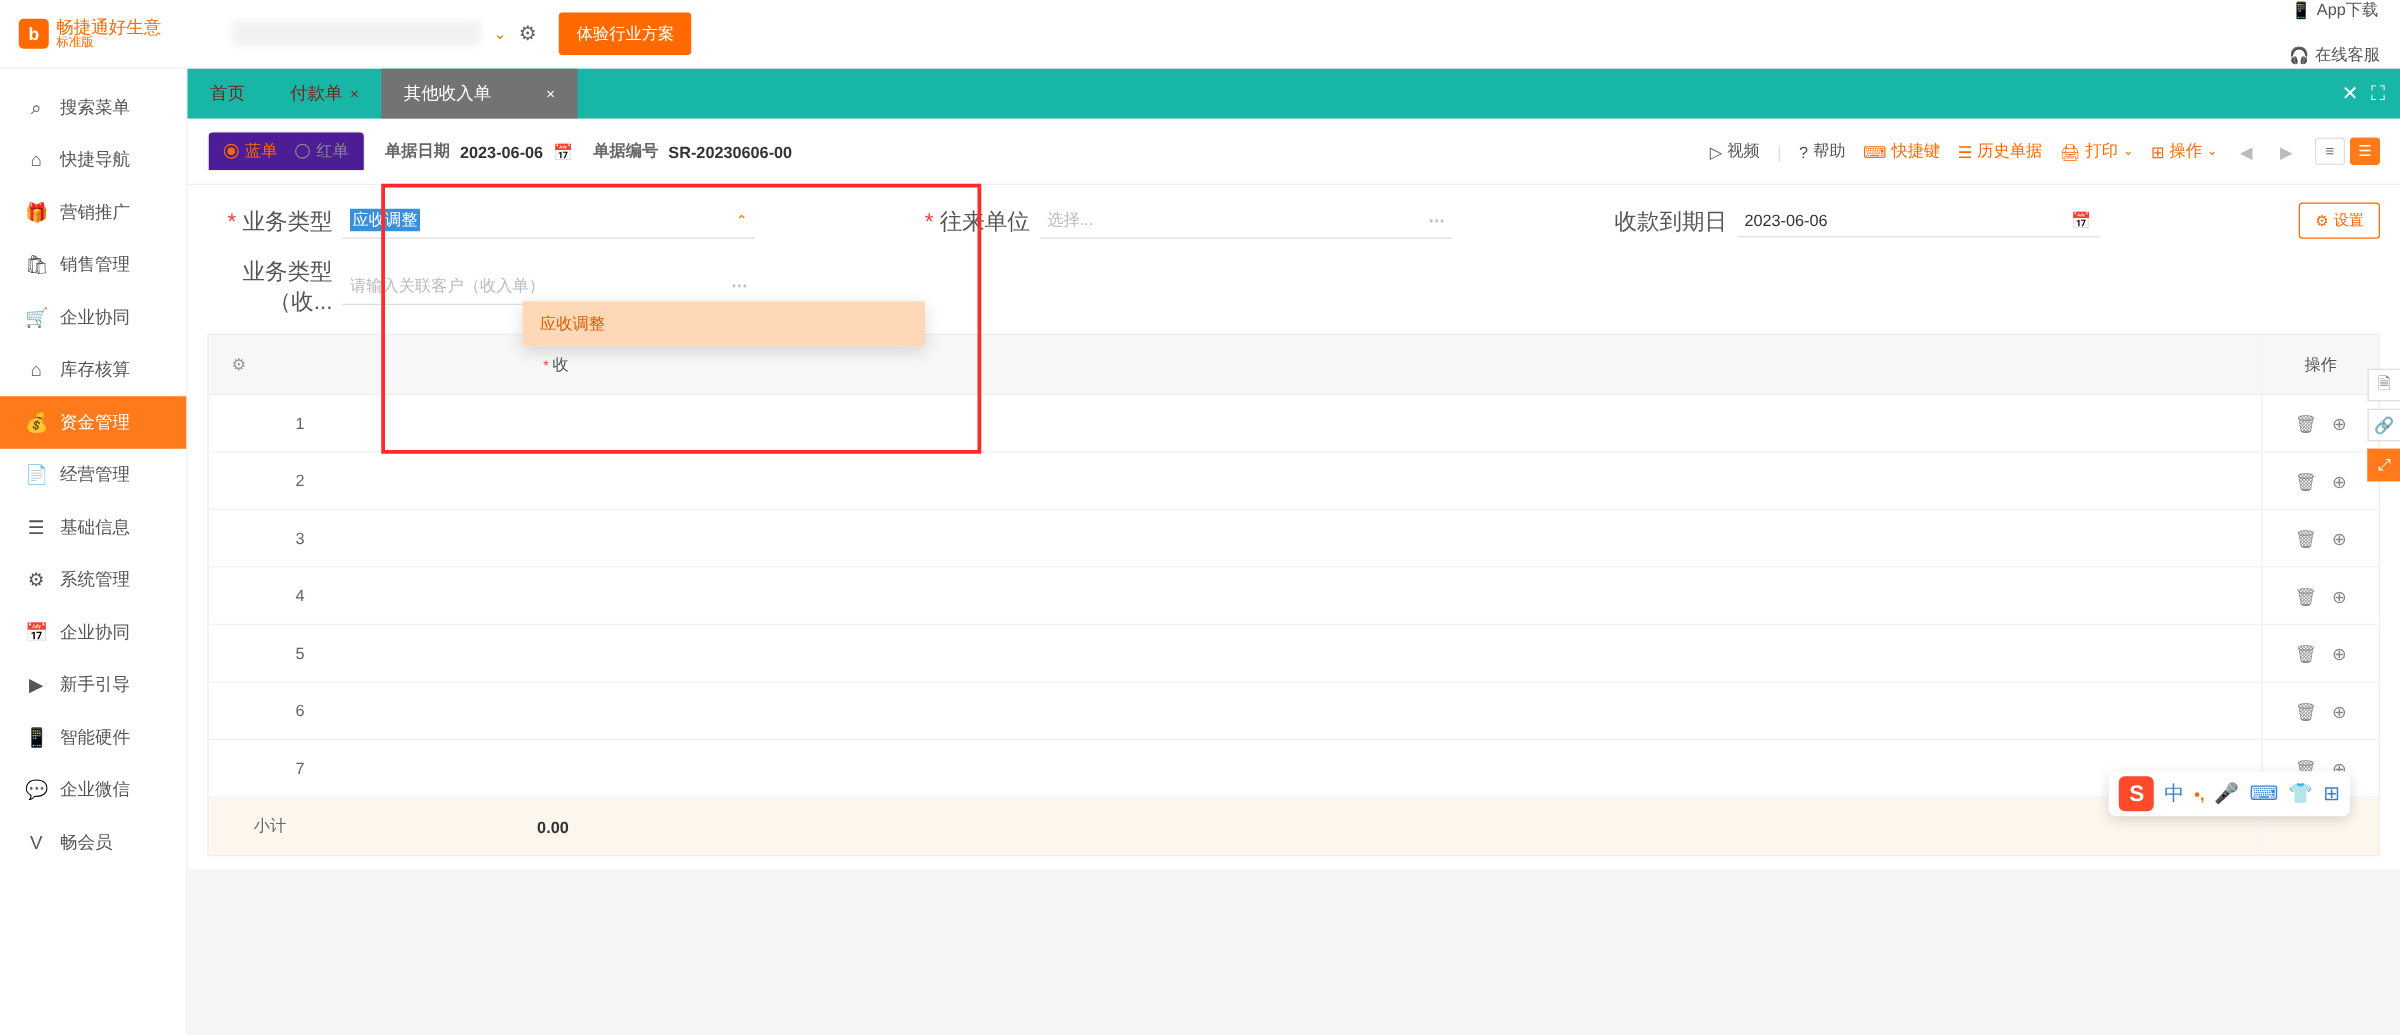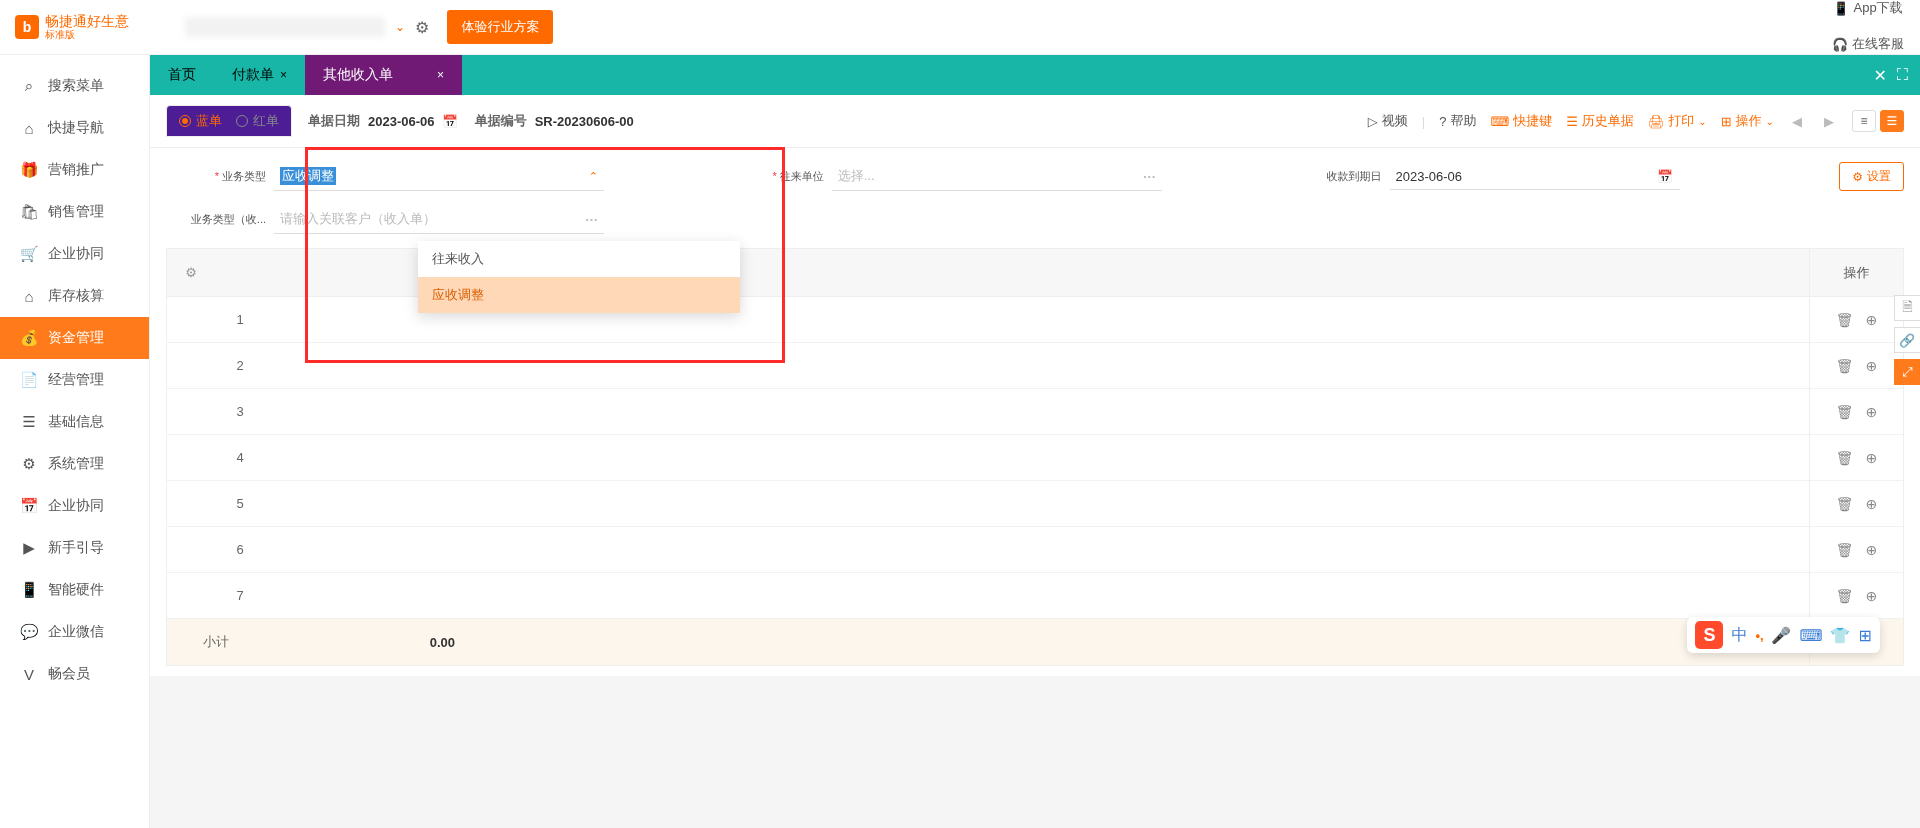--- a/index.html
+++ b/index.html
@@ -30,22 +30,22 @@
 .sidebar { width: 150px; background: #fff; border-right: 1px solid #eee; padding-top: 10px; }
 .side-item { display: flex; align-items: center; gap: 10px; padding: 12px 20px; color: #555; cursor: pointer; font-size: 14px; }
 .side-item.active { background: #ff7a1a; color: #fff; }
 .side-icon { width: 18px; text-align: center; font-size: 15px; }
 
 
 .main { flex: 1; display: flex; flex-direction: column; background: #f5f5f5; position: relative; }
 
 
 .tabs-bar { background: #18b6a6; height: 40px; display: flex; align-items: center; position: relative; }
-.tab { padding: 0 18px; height: 40px; display: flex; align-items: center; color: #000000; font-size: 14px; cursor: pointer; gap: 6px; }
-.tab.active { background: #701a75; color: #fff; gap: 44px; }
+.tab { padding: 0 18px; height: 40px; display: flex; align-items: center; color: #7f1d1d; font-size: 14px; cursor: pointer; gap: 6px; }
+.tab.active { background: #737373; color: #fff; gap: 44px; }
 .tab .close { font-size: 12px; }
 .tabs-right { margin-left: auto; display: flex; align-items: center; gap: 10px; padding-right: 12px; color: #fff; }
 .tabs-right span { cursor: pointer; font-size: 16px; }
 
 
 .toolbar { background: #fff; padding: 10px 16px; display: flex; align-items: center; gap: 16px; border-bottom: 1px solid #eee; position: relative; }
 .radio-group { display: flex; align-items: center; gap: 14px; border: 1px solid #eee; border-radius: 4px 4px 0 0; padding: 6px 12px; background: #4c1d95; }
 .radio-opt { display: flex; align-items: center; gap: 5px; cursor: pointer; color: #888; }
 .radio-opt.checked { color: #ff6a00; }
 .radio-circle { width: 12px; height: 12px; border: 1.5px solid currentColor; border-radius: 50%; display: inline-flex; align-items: center; justify-content: center; }
@@ -56,21 +56,21 @@
 .toolbar-right { margin-left: auto; display: flex; align-items: center; gap: 14px; color: #555; }
 .toolbar-right .lnk { display: flex; align-items: center; gap: 4px; cursor: pointer; font-size: 13px; }
 .view-toggles { display: flex; gap: 4px; }
 .vtog { width: 24px; height: 22px; border: 1px solid #ddd; display: flex; align-items: center; justify-content: center; cursor: pointer; border-radius: 3px; font-size: 12px; color: #666; }
 .vtog.active { background: #ff7a1a; color: #fff; border-color: #ff7a1a; }
 .pager-arrow { color: #bbb; cursor: pointer; padding: 0 4px; }
 
 
 .form-area { background: #fff; padding: 14px 16px 10px 16px; }
 .form-row { display: flex; align-items: center; gap: 30px; margin-bottom: 14px; }
-.f-label { width: 100px; text-align: right; color: #555; font-size: 11px; }
+.f-label { width: 100px; text-align: right; color: #555; font-size: 18px; }
 .req::before { content: "* "; color: #f04040; }
 .f-input { flex: 0 0 330px; border: none; border-bottom: 1px solid #ddd; padding: 5px 6px; font-size: 13px; color: #333; outline: none; position: relative; }
 .f-select { flex: 0 0 330px; border-bottom: 1px solid #ddd; padding: 5px 6px; display: flex; align-items: center; justify-content: space-between; cursor: pointer; position: relative; }
 .sel-val { background: #3a8fd9; color: #fff; padding: 0 2px; }
 .caret-up { color: #ff6a00; font-size: 11px; }
 .ellips { color: #bbb; cursor: pointer; font-weight: bold; }
 .f-group { display: flex; align-items: center; gap: 8px; flex: 1; }
 .btn-outline-orange { border: 1px solid #ff6a00; color: #ff6a00; background: #fff; padding: 5px 12px; border-radius: 3px; font-size: 12px; cursor: pointer; display: flex; align-items: center; gap: 4px; }
 
 
@@ -418,21 +418,20 @@
                 <span>🗑</span>
                 <span>⊕</span>
               </div>
             </div>
           <div class="op-foot"></div>
         </div>
       </div>
     </div>
 
     <div class="dropdown">
-      <div class="dd-item">往来收入</div>
       <div class="dd-item highlight">应收调整</div>
     </div>
 
     <div class="right-tools">
       <div class="rtool">🗎</div>
       <div class="rtool">🔗</div>
       <div class="rtool active">⤢</div>
     </div>
 
     <div class="hl-box"></div>

